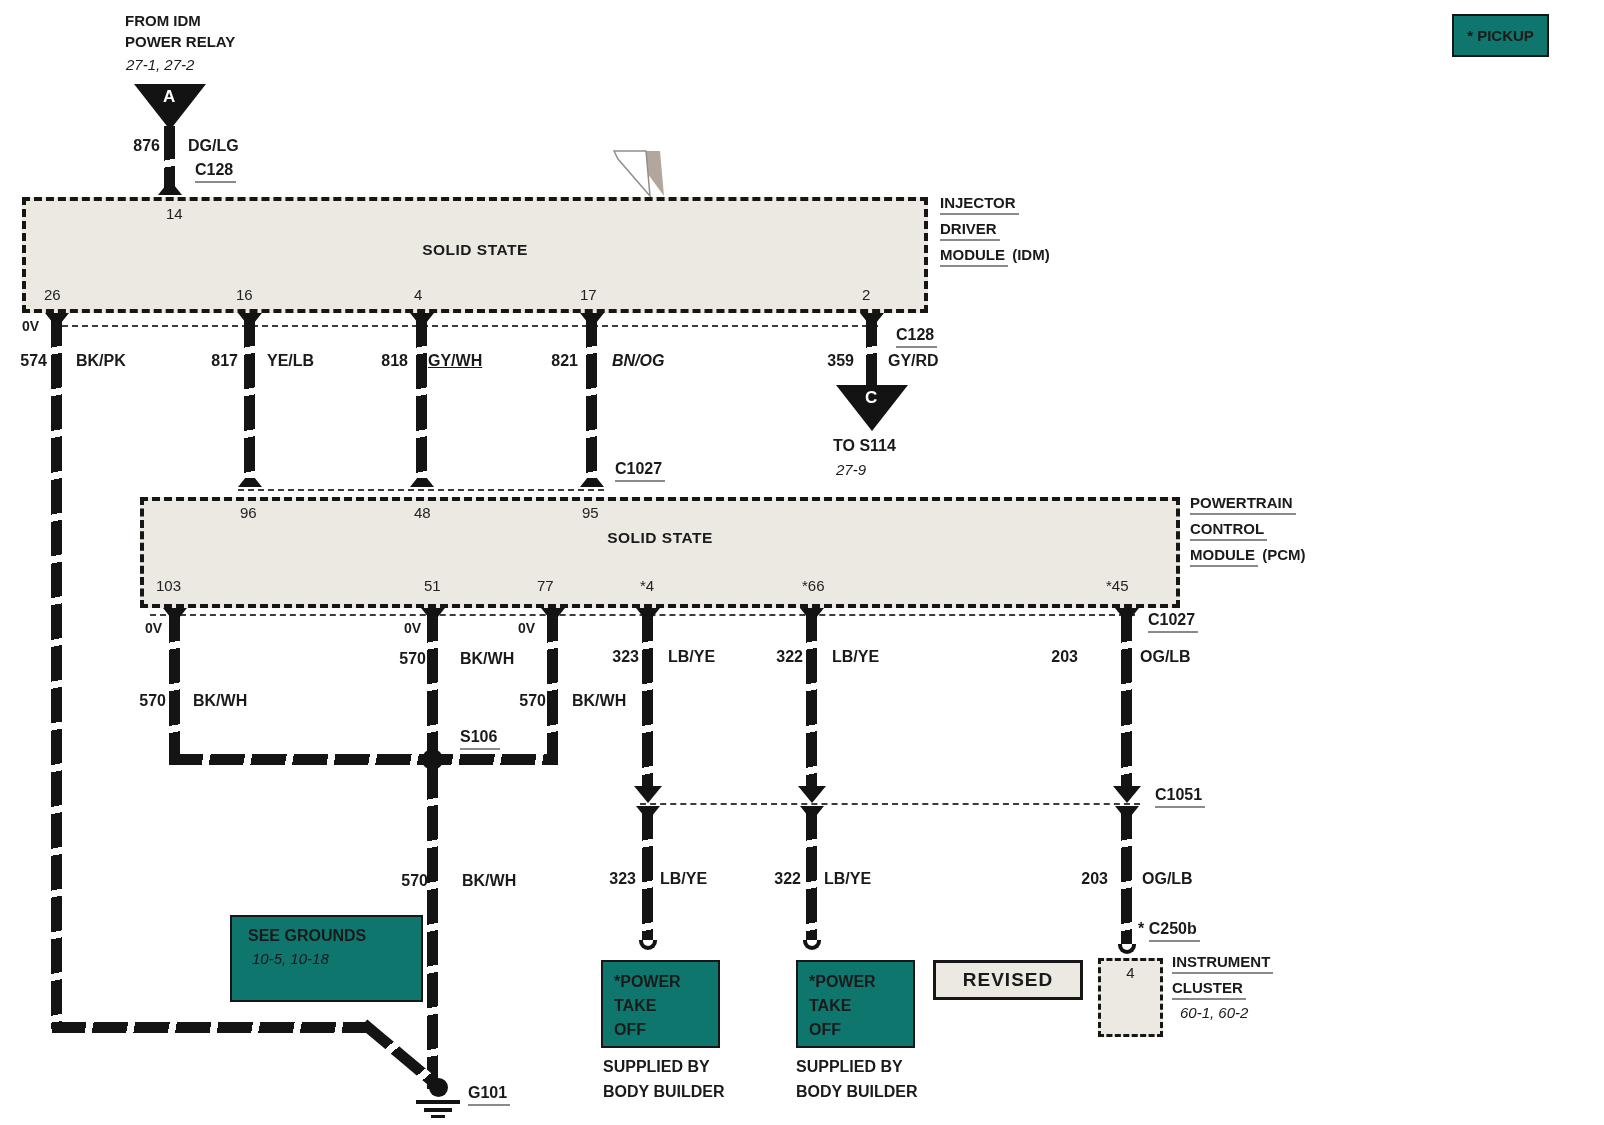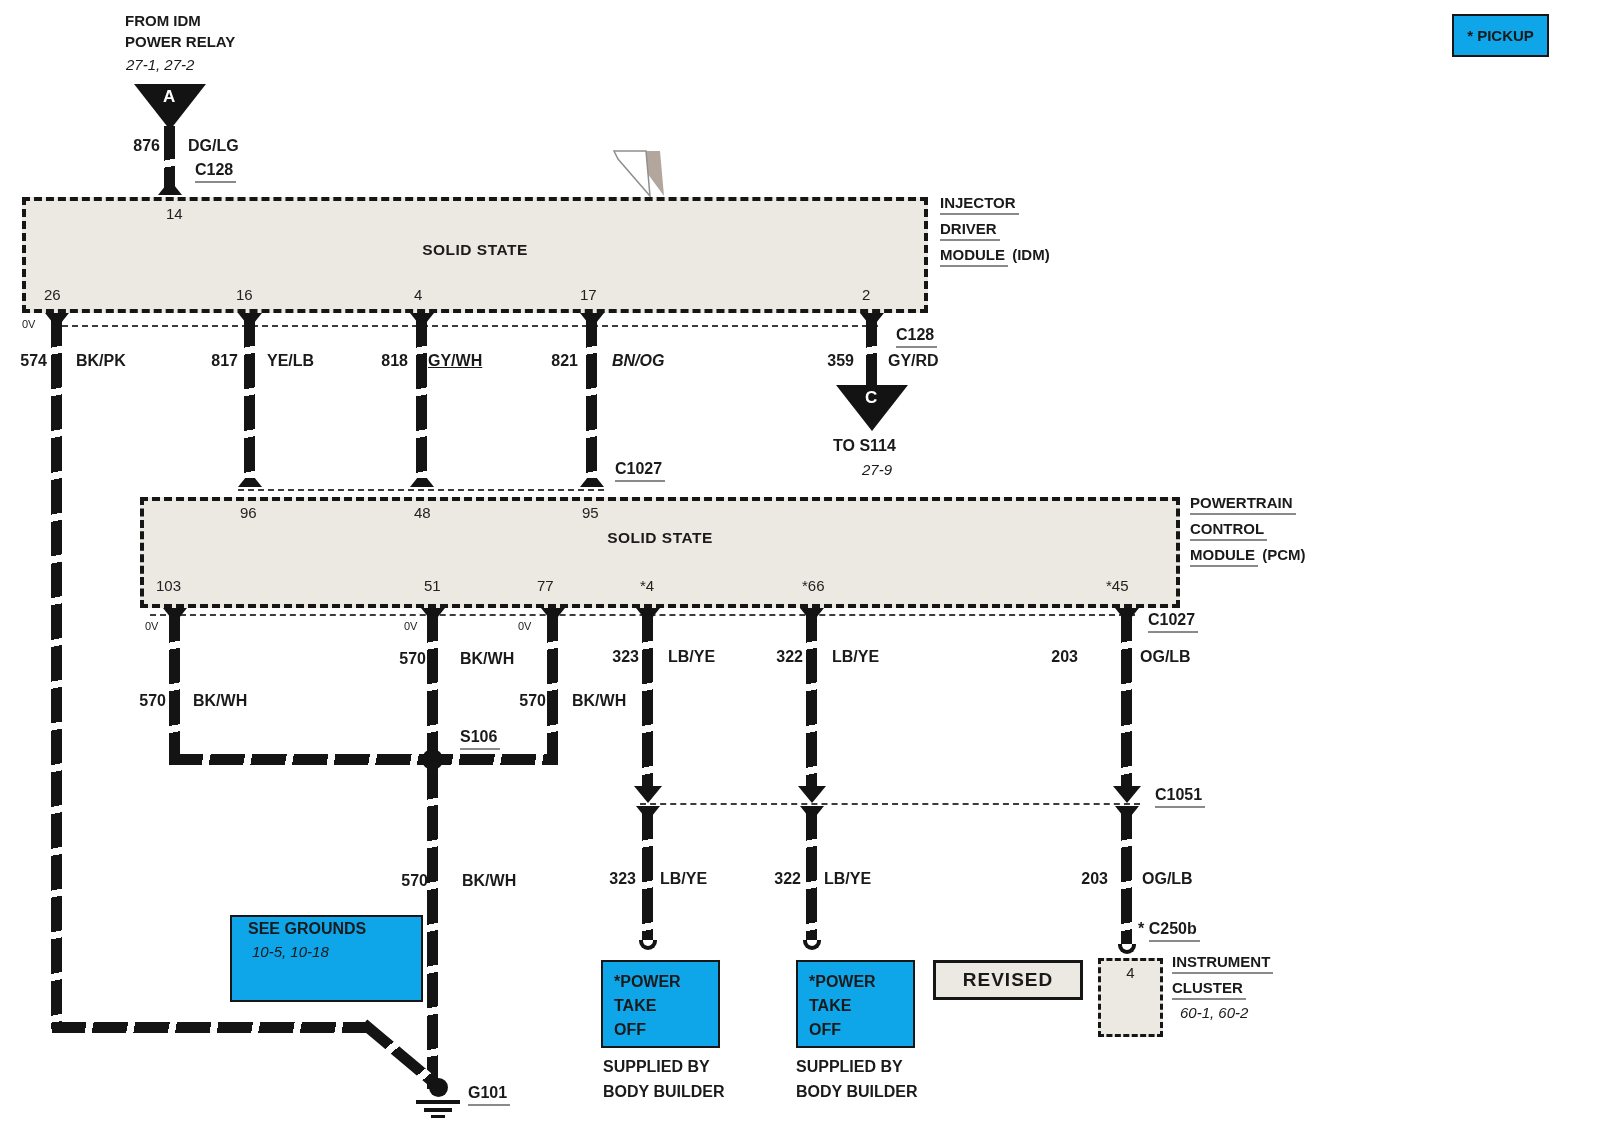--- a/index.html
+++ b/index.html
@@ -1,26 +1,26 @@
 <!DOCTYPE html>
 <html><head>
 <meta charset="utf-8">
 <style>
   html,body{margin:0;padding:0;background:#ffffff;}
   .canvas{position:relative;width:1604px;height:1125px;background:#ffffff;overflow:hidden;
           font-family:"Liberation Sans", sans-serif;color:#1a1a1a;}
   .abs{position:absolute;}
   .lbl{font-weight:bold;font-size:16px;white-space:nowrap;color:#1a1a1a;}
-  .sm{font-size:11px;font-weight:normal;}
+  .sm{font-size:14px;font-weight:bold;}
   .pin{font-size:15px;font-weight:normal;color:#222;white-space:nowrap;}
   .ital{font-style:italic;font-weight:normal;font-size:15px;white-space:nowrap;}
   .und{display:inline-block;border-bottom:2px solid #8a8a8a;padding:0 3px 2px 0;}
   .num{text-align:right;display:inline-block;}
   .module{background:#ece9e2;border:4px dashed #161616;box-sizing:border-box;}
-  .solidbox{background:#0ea5e9;border:3px solid #161616;box-sizing:border-box;}
+  .solidbox{background:#0f766e;border:3px solid #161616;box-sizing:border-box;}
   .vwire{width:11px;background:repeating-linear-gradient(169deg,#141414 0 34px,#fbfbfb 34px 41px);}
   .hwire{height:11px;background:repeating-linear-gradient(100deg,#141414 0 34px,#fbfbfb 34px 41px);}
   .thin-dash{height:0;border-top:2px dashed #3c3c3c;}
   .tri-down{width:0;height:0;border-left:36px solid transparent;border-right:36px solid transparent;border-top:46px solid #131313;}
   .tri-letter{position:absolute;color:#ffffff;font-weight:bold;font-size:17px;}
   .cap-top{width:24px;height:9px;background:#131313;clip-path:polygon(0 0,100% 0,70% 100%,30% 100%);}
   .cap-bot{width:24px;height:9px;background:#131313;clip-path:polygon(30% 0,70% 0,100% 100%,0 100%);}
   .arrow-down{width:0;height:0;border-left:14px solid transparent;border-right:14px solid transparent;border-top:17px solid #131313;}
   .hook{width:18px;height:10px;border:4px solid #131313;border-top:none;border-radius:0 0 10px 10px;box-sizing:border-box;background:#fff;}
   .dot{border-radius:50%;background:#131313;}
@@ -96,21 +96,21 @@
   <div class="abs lbl num" style="left:536px;top:352px;width:42px;">821</div>
   <div class="abs lbl" style="left:612px;top:352px;font-style:italic;">BN/OG</div>
   <div class="abs lbl num" style="left:812px;top:352px;width:42px;">359</div>
   <div class="abs lbl" style="left:888px;top:352px;">GY/RD</div>
 
   <div class="abs" style="left:836px;top:385px;width:72px;height:46px;">
     <div class="tri-down"></div>
     <span class="tri-letter" style="left:29px;top:3px;">C</span>
   </div>
   <div class="abs lbl" style="left:833px;top:437px;">TO S114</div>
-  <div class="abs ital" style="left:836px;top:461px;margin-left:26px;">27-9</div>
+  <div class="abs ital" style="left:836px;top:461px;">27-9</div>
 
   <div class="abs lbl" style="left:615px;top:460px;"><span class="und">C1027</span></div>
   <div class="abs thin-dash" style="left:238px;top:489px;width:366px;"></div>
 
   <div class="abs module" style="left:140px;top:497px;width:1040px;height:111px;"></div>
   <div class="abs pin" style="left:240px;top:504px;">96</div>
   <div class="abs pin" style="left:414px;top:504px;">48</div>
   <div class="abs pin" style="left:582px;top:504px;">95</div>
   <div class="abs lbl" style="left:140px;top:529px;width:1040px;text-align:center;font-size:15.5px;letter-spacing:.5px;">SOLID STATE</div>
   <div class="abs pin" style="left:156px;top:577px;">103</div>
@@ -184,21 +184,21 @@
   <div class="abs lbl" style="left:824px;top:870px;">LB/YE</div>
   <div class="abs lbl num" style="left:1066px;top:870px;width:42px;">203</div>
   <div class="abs lbl" style="left:1142px;top:870px;">OG/LB</div>
 
   <div class="abs lbl num" style="left:386px;top:872px;width:42px;">570</div>
   <div class="abs lbl" style="left:462px;top:872px;">BK/WH</div>
 
   <div class="abs lbl" style="left:1138px;top:920px;"><span>*</span> <span class="und">C250b</span></div>
 
   <div class="abs solidbox" style="left:230px;top:915px;width:193px;height:87px;border-width:2px;">
-    <div class="lbl" style="margin:3px 0 0 16px;">SEE GROUNDS</div>
+    <div class="lbl" style="margin:10px 0 0 16px;">SEE GROUNDS</div>
     <div class="ital" style="margin:5px 0 0 20px;">10-5, 10-18</div>
   </div>
 
   <div class="abs hwire" style="left:52px;top:1022px;width:318px;"></div>
   <div class="abs hwire" style="left:362px;top:1022px;width:103px;transform:rotate(40deg);transform-origin:6px 6px;"></div>
 
   <div class="abs dot" style="left:429px;top:1078px;width:19px;height:19px;"></div>
   <div class="abs gline" style="left:416px;top:1100px;width:44px;height:4px;"></div>
   <div class="abs gline" style="left:424px;top:1108px;width:28px;height:4px;"></div>
   <div class="abs gline" style="left:431px;top:1115px;width:14px;height:3px;"></div>

